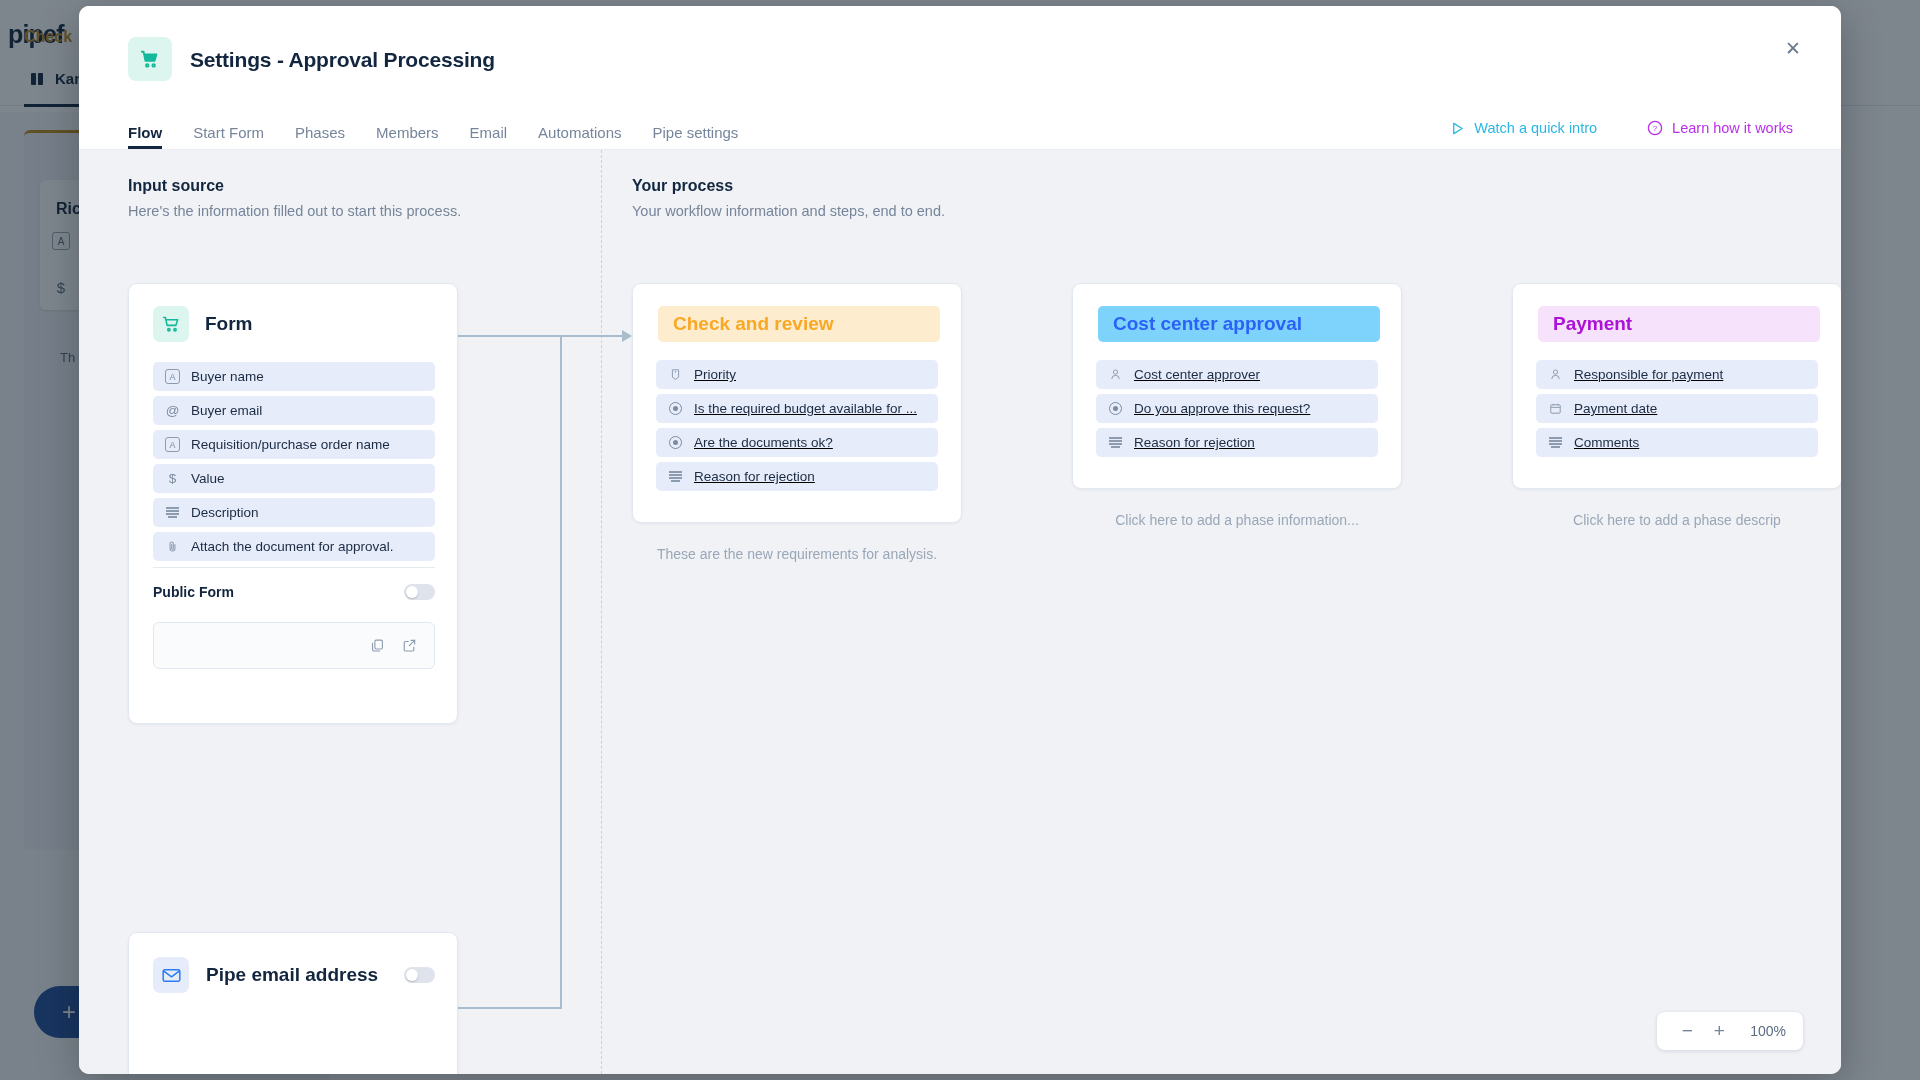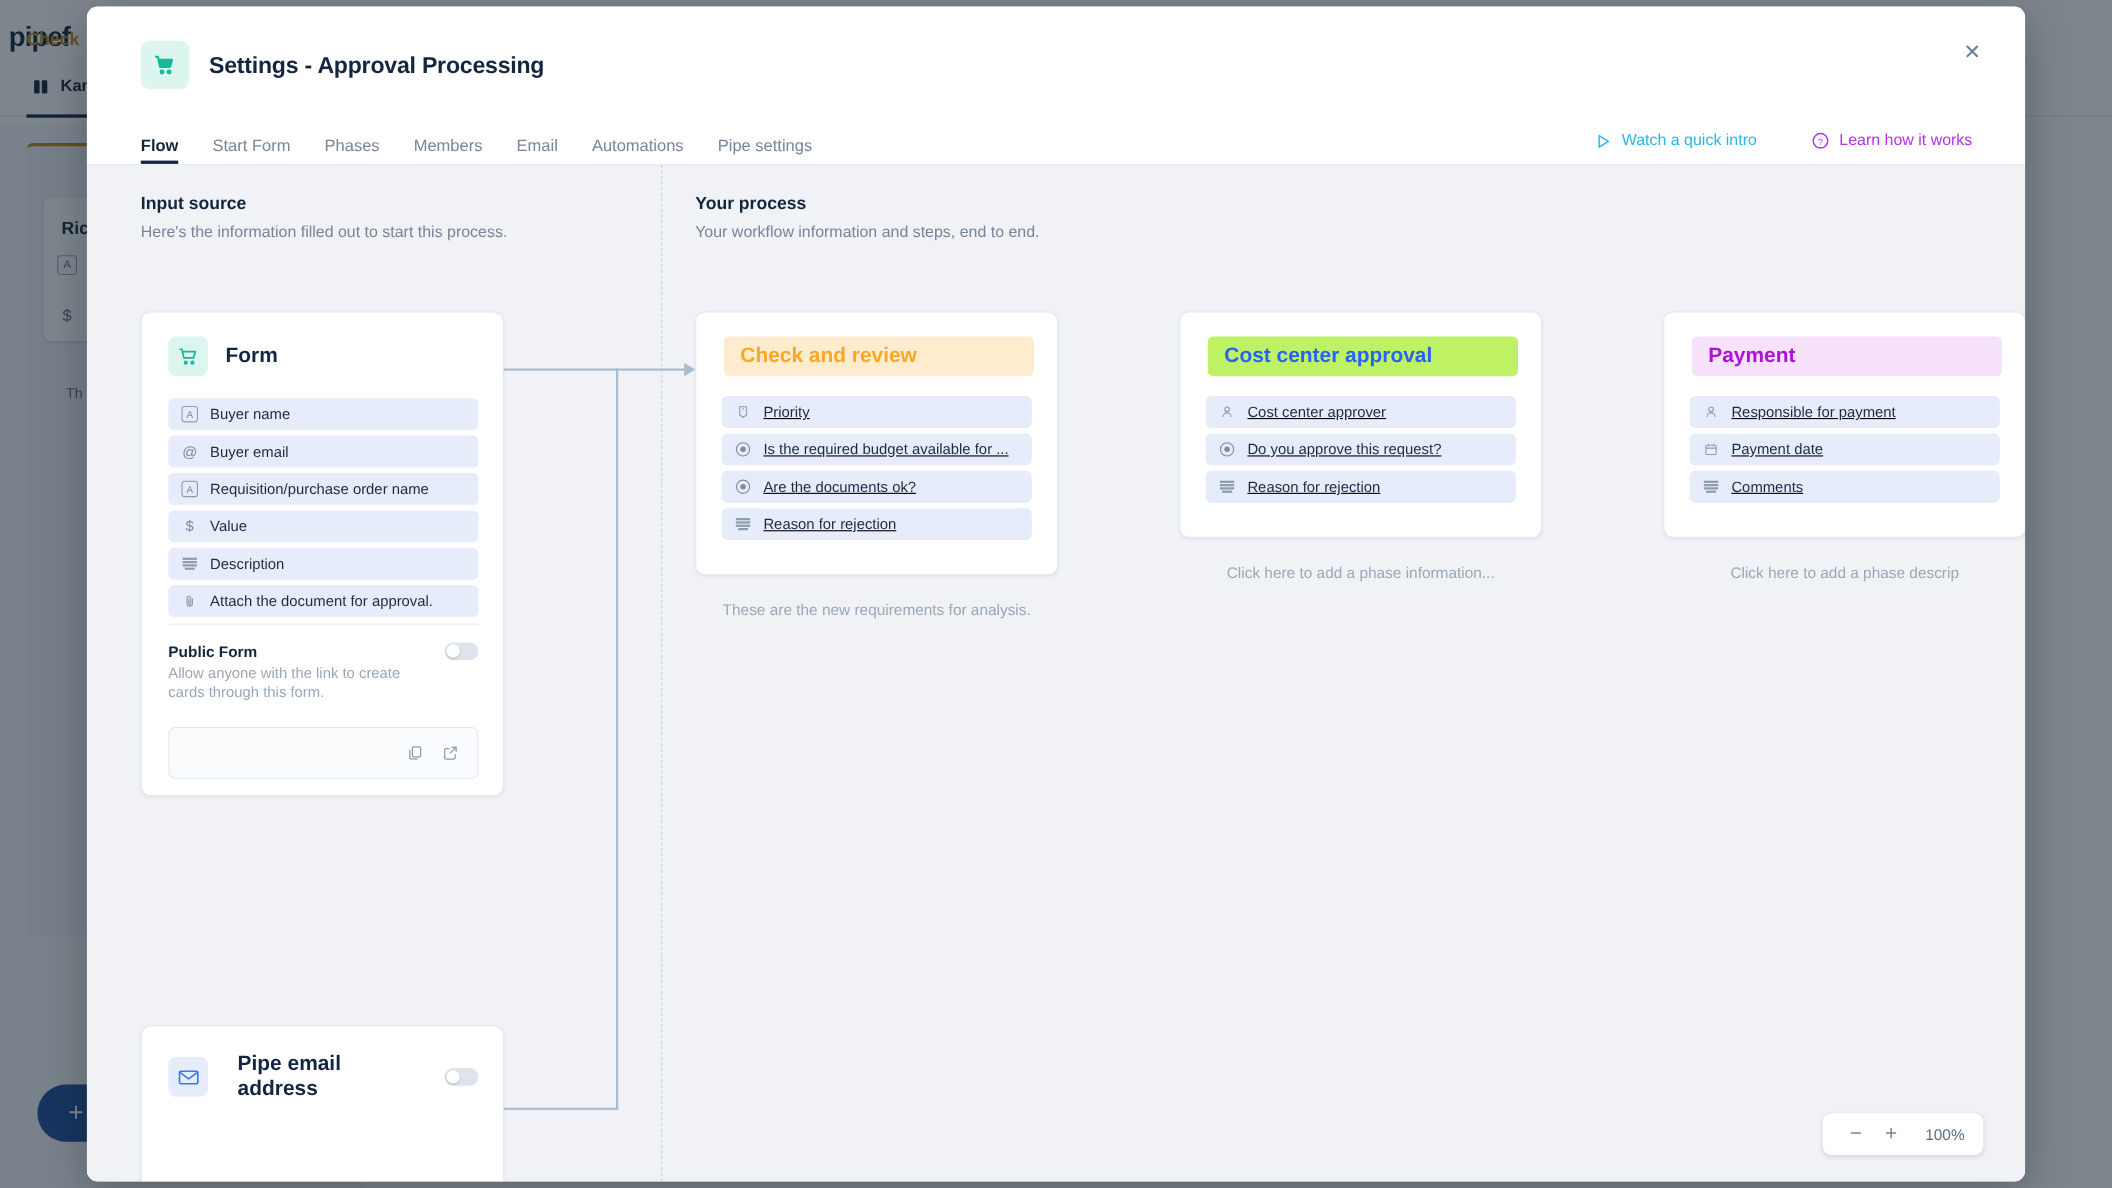--- a/index.html
+++ b/index.html
@@ -200,21 +200,21 @@
   .link-box {
     margin-top: 22px; height: 47px; border: 1px solid #e2e8f0; border-radius: 6px;
     background: #fafbfd; display: flex; align-items: center; justify-content: flex-end;
     gap: 17px; padding-right: 17px;
   }
   .link-box .bi { color: #8d9bae; cursor: pointer; display: flex; }
 
   #email-card { left: 49px; top: 782px; width: 330px; height: 160px; }
   .email-head {
     position: absolute; left: 24px; top: 24px; right: 22px;
-    display: flex; align-items: center; gap: 27px;
+    display: flex; align-items: center; gap: 17px;
   }
   .email-head .ic {
     width: 36px; height: 36px; border-radius: 7px; background: #e6ecfa;
     display: flex; align-items: center; justify-content: center;
   }
   .email-head .tt { font-size: 19px; font-weight: 700; color: #12263f; flex: 1; }
 
   
   .phase { position: absolute; background: #fff; border-radius: 9px; border: 1px solid #e2e8f0;
            box-shadow: 0 1px 3px rgba(18,38,63,.06); }
@@ -405,21 +405,20 @@
           <span>Attach the document for approval.</span>
         </div>
       </div>
 
       <div class="divider-h" style="top:283px;"></div>
 
       <div class="public-form">
         <div class="pf-row">
           <div>
             <div class="pf-title">Public Form</div>
-            <div class="pf-sub">Allow anyone with the link to create cards through this form.</div>
           </div>
           <div class="toggle"></div>
         </div>
         <div class="link-box">
           <span class="bi">
             <svg width="15" height="15" viewBox="0 0 16 16" fill="none" stroke="#8d9bae" stroke-width="1.2">
               <rect x="5.2" y="2.2" width="8" height="9.5" rx="1.3"></rect>
               <path d="M10.6 13.8H3.9a1.2 1.2 0 0 1-1.2-1.2V5"></path>
             </svg>
           </span>
@@ -478,21 +477,21 @@
               <i></i>
               <i></i>
             </span>
           <span>Reason for rejection</span>
         </div>
       </div>
     </div>
     <div class="phase-desc" id="desc-1">These are the new requirements for analysis.</div>
 
     <div class="phase" id="phase-2">
-      <div class="phase-title" style="background:#bef264;color:#2b62f6;">Cost center approval</div>
+      <div class="phase-title" style="background:#7dd3fc;color:#2b62f6;">Cost center approval</div>
       <div class="field-list">
         <div class="field">
           <span class="fi">
             <svg width="13" height="13" viewBox="0 0 16 16" fill="none" stroke="#8d9bae" stroke-width="1.2">
               <circle cx="8" cy="5" r="2.6"></circle>
                 <path d="M3.4 13.6a4.6 4.6 0 0 1 9.2 0"></path>
             </svg>
           </span>
           <span>Cost center approver</span>
         </div>

